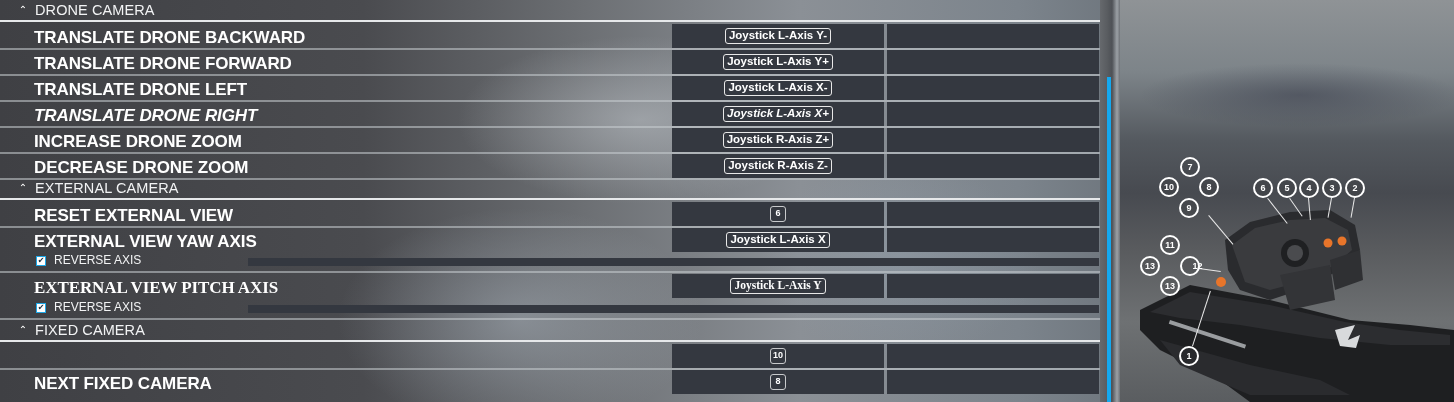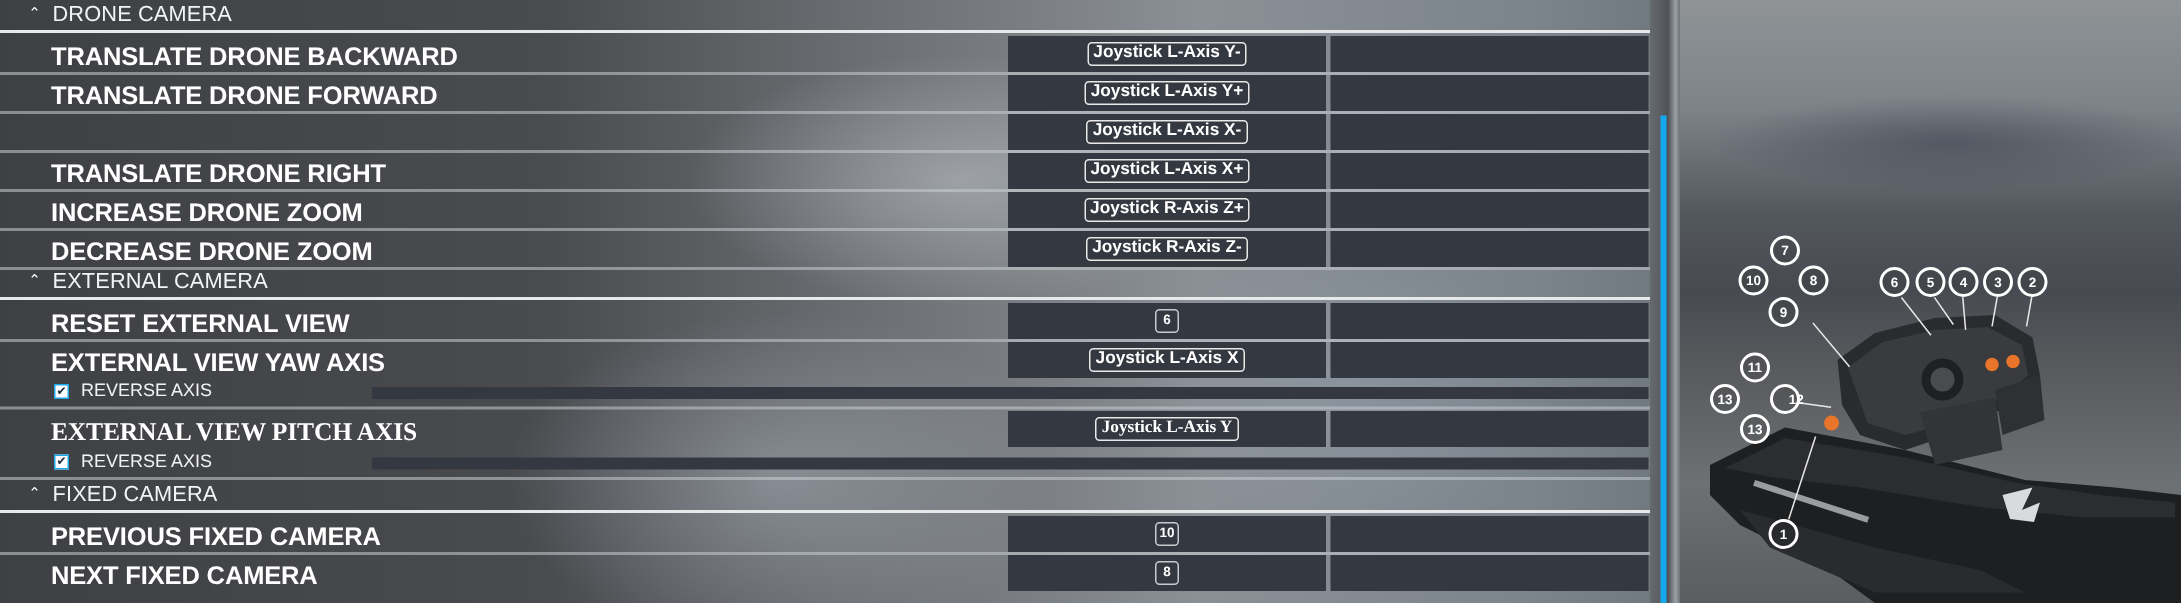--- a/index.html
+++ b/index.html
@@ -124,27 +124,28 @@
   </div>
   <div class="row" style="top:50px;">
     <span class="label">TRANSLATE DRONE FORWARD</span>
     <div class="cell primary">
         <span class="key">Joystick L-Axis Y+</span>
       </div>
     <div class="cell secondary"></div>
     <div class="sep"></div>
   </div>
   <div class="row" style="top:76px;">
+    <span class="label">TRANSLATE DRONE LEFT</span>
     <div class="cell primary">
         <span class="key">Joystick L-Axis X-</span>
       </div>
     <div class="cell secondary"></div>
     <div class="sep"></div>
   </div>
-  <div class="row" style="top:102px;">
+  <div class="row" style="top:102px;font-style:italic;">
     <span class="label">TRANSLATE DRONE RIGHT</span>
     <div class="cell primary">
         <span class="key">Joystick L-Axis X+</span>
       </div>
     <div class="cell secondary"></div>
     <div class="sep"></div>
   </div>
   <div class="row" style="top:128px;">
     <span class="label">INCREASE DRONE ZOOM</span>
     <div class="cell primary">
@@ -205,21 +206,20 @@
     <div class="bar"></div>
     <div class="sep"></div>
   </div>
 
   <div class="section-header" style="top:320px;">
     <span class="chev">⌃</span>
     <span class="title">FIXED CAMERA</span>
   </div>
 
   <div class="row" style="top:344px;">
-    <span class="label">PREVIOUS FIXED CAMERA</span>
     <div class="cell primary">
         <span class="key small">10</span>
       </div>
     <div class="cell secondary"></div>
     <div class="sep"></div>
   </div>
   <div class="row" style="top:370px;">
     <span class="label">NEXT FIXED CAMERA</span>
     <div class="cell primary">
         <span class="key small">8</span>

